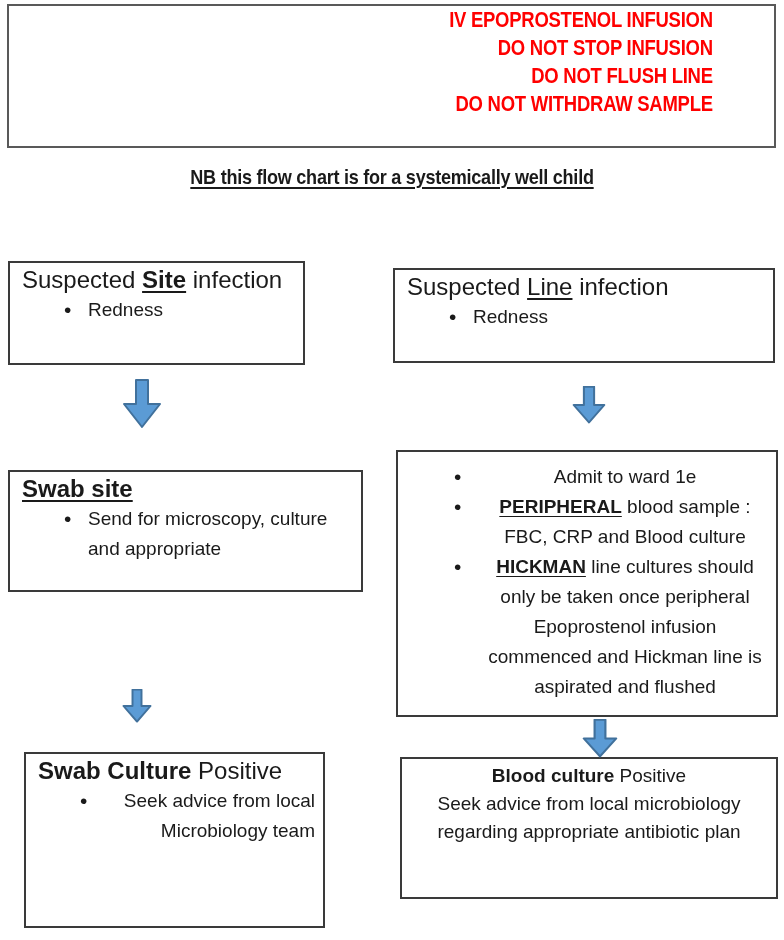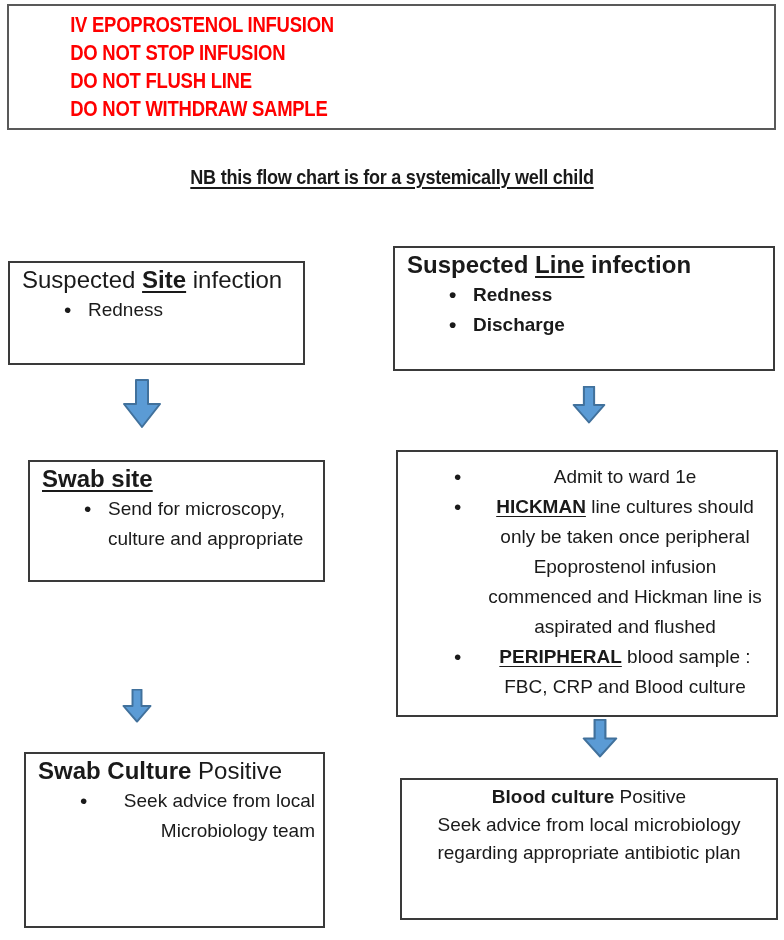--- a/index.html
+++ b/index.html
@@ -13,25 +13,24 @@
     width: 784px;
     height: 940px;
     background: #ffffff;
     overflow: hidden;
   }
 
   
   .warning-box {
     position: absolute;
     left: 7px; top: 4px;
-    width: 769px; height: 126px;
+    width: 769px; height: 144px;
     border: 2px solid #595959;
     background: #ffffff;
-    text-align: left;
-    padding-top: 5px;
+    text-align: right;
   }
   .warning-line {
     font-size: 22px;
     font-weight: bold;
     line-height: 28px;
     color: #ff0000;
     letter-spacing: -0.3px;
     transform: scaleX(0.84);
     transform-origin: 50% 50%;
     white-space: nowrap;
@@ -80,21 +79,20 @@
   ul.bullets-wide li { padding-left: 72px; text-align: center; }
   ul.bullets-wide li::before { left: 44px; }
 
   .gap-top { margin-top: 26px; text-align: right; }
 
   
   .center-box {
     text-align: center;
     line-height: 28px;
     padding: 3px 8px 0 8px;
-    margin-top: 21px;
   }
 
   
   .arrow { position: absolute; display: block; }
 </style>
 </head>
 <body>
 
 <div class="page">
 
@@ -111,55 +109,54 @@
     <div class="box-title"><span>Suspected </span><span class="bu">Site</span><span> infection</span></div>
     <ul class="bullets">
       <li>Redness</li>
     </ul>
   </div>
 
   <svg class="arrow" style="left:122px; top:379px;" width="40" height="50" viewBox="0 0 40 50" preserveAspectRatio="none" stroke="#41719C">
     <polygon points="14,1 26,1 26,25 38,25 20,48 2,25 14,25" fill="#5B9BD5" stroke-width="2" stroke-linejoin="round"></polygon>
   </svg>
 
-  <div class="flow-box" style="left:8px; top:460px; width:297px; height:122px;margin-left:20px;">
+  <div class="flow-box" style="left:8px; top:470px; width:355px; height:122px;">
     <div class="box-title"><span class="bu">Swab site</span></div>
     <ul class="bullets">
       <li>Send for microscopy, culture and appropriate</li>
     </ul>
   </div>
 
   <svg class="arrow" style="left:122px; top:689px;" width="30" height="34" viewBox="0 0 40 50" preserveAspectRatio="none" stroke="#41719C">
     <polygon points="14,1 26,1 26,25 38,25 20,48 2,25 14,25" fill="#5B9BD5" stroke-width="2.6" stroke-linejoin="round"></polygon>
   </svg>
 
   <div class="flow-box" style="left:24px; top:752px; width:301px; height:176px;">
     <div class="box-title"><span class="bold">Swab Culture</span><span> Positive</span></div>
     <ul class="bullets gap-top">
       <li>Seek advice from local Microbiology team</li>
     </ul>
   </div>
 
-  <div class="flow-box" style="left:393px; top:246px; width:382px; height:125px;font-weight:bold;">
+  <div class="flow-box" style="left:393px; top:268px; width:382px; height:95px;">
     <div class="box-title"><span>Suspected </span><span class="u">Line</span><span> infection</span></div>
     <ul class="bullets">
       <li>Redness</li>
-      <li>Discharge</li>
     </ul>
   </div>
 
   <svg class="arrow" style="left:572px; top:386px;" width="34" height="38" viewBox="0 0 40 50" preserveAspectRatio="none" stroke="#41719C">
     <polygon points="14,1 26,1 26,25 38,25 20,48 2,25 14,25" fill="#5B9BD5" stroke-width="2.4" stroke-linejoin="round"></polygon>
   </svg>
 
   <div class="flow-box" style="left:396px; top:450px; width:382px; height:267px; padding-top:10px;">
     <ul class="bullets bullets-wide">
       <li><span class="bu"></span><span>Admit to ward 1e</span></li>
+      <li><span class="bu">PERIPHERAL</span><span> blood sample : FBC, CRP and Blood culture</span></li>
       <li><span class="bu">HICKMAN</span><span> line cultures should only be taken once peripheral Epoprostenol infusion commenced and Hickman line is aspirated and flushed</span></li>
-      <li><span class="bu">PERIPHERAL</span><span> blood sample : FBC, CRP and Blood culture</span></li>
     </ul>
   </div>
 
   <svg class="arrow" style="left:582px; top:719px; z-index:2;" width="36" height="39" viewBox="0 0 40 50" preserveAspectRatio="none" stroke="#41719C">
     <polygon points="14,1 26,1 26,25 38,25 20,48 2,25 14,25" fill="#5B9BD5" stroke-width="2.4" stroke-linejoin="round"></polygon>
   </svg>
 
   <div class="flow-box center-box" style="left:400px; top:757px; width:378px; height:142px;">
     <div><span class="bold">Blood culture</span><span> Positive</span></div>
     <div>Seek advice from local microbiology regarding appropriate antibiotic plan</div>

